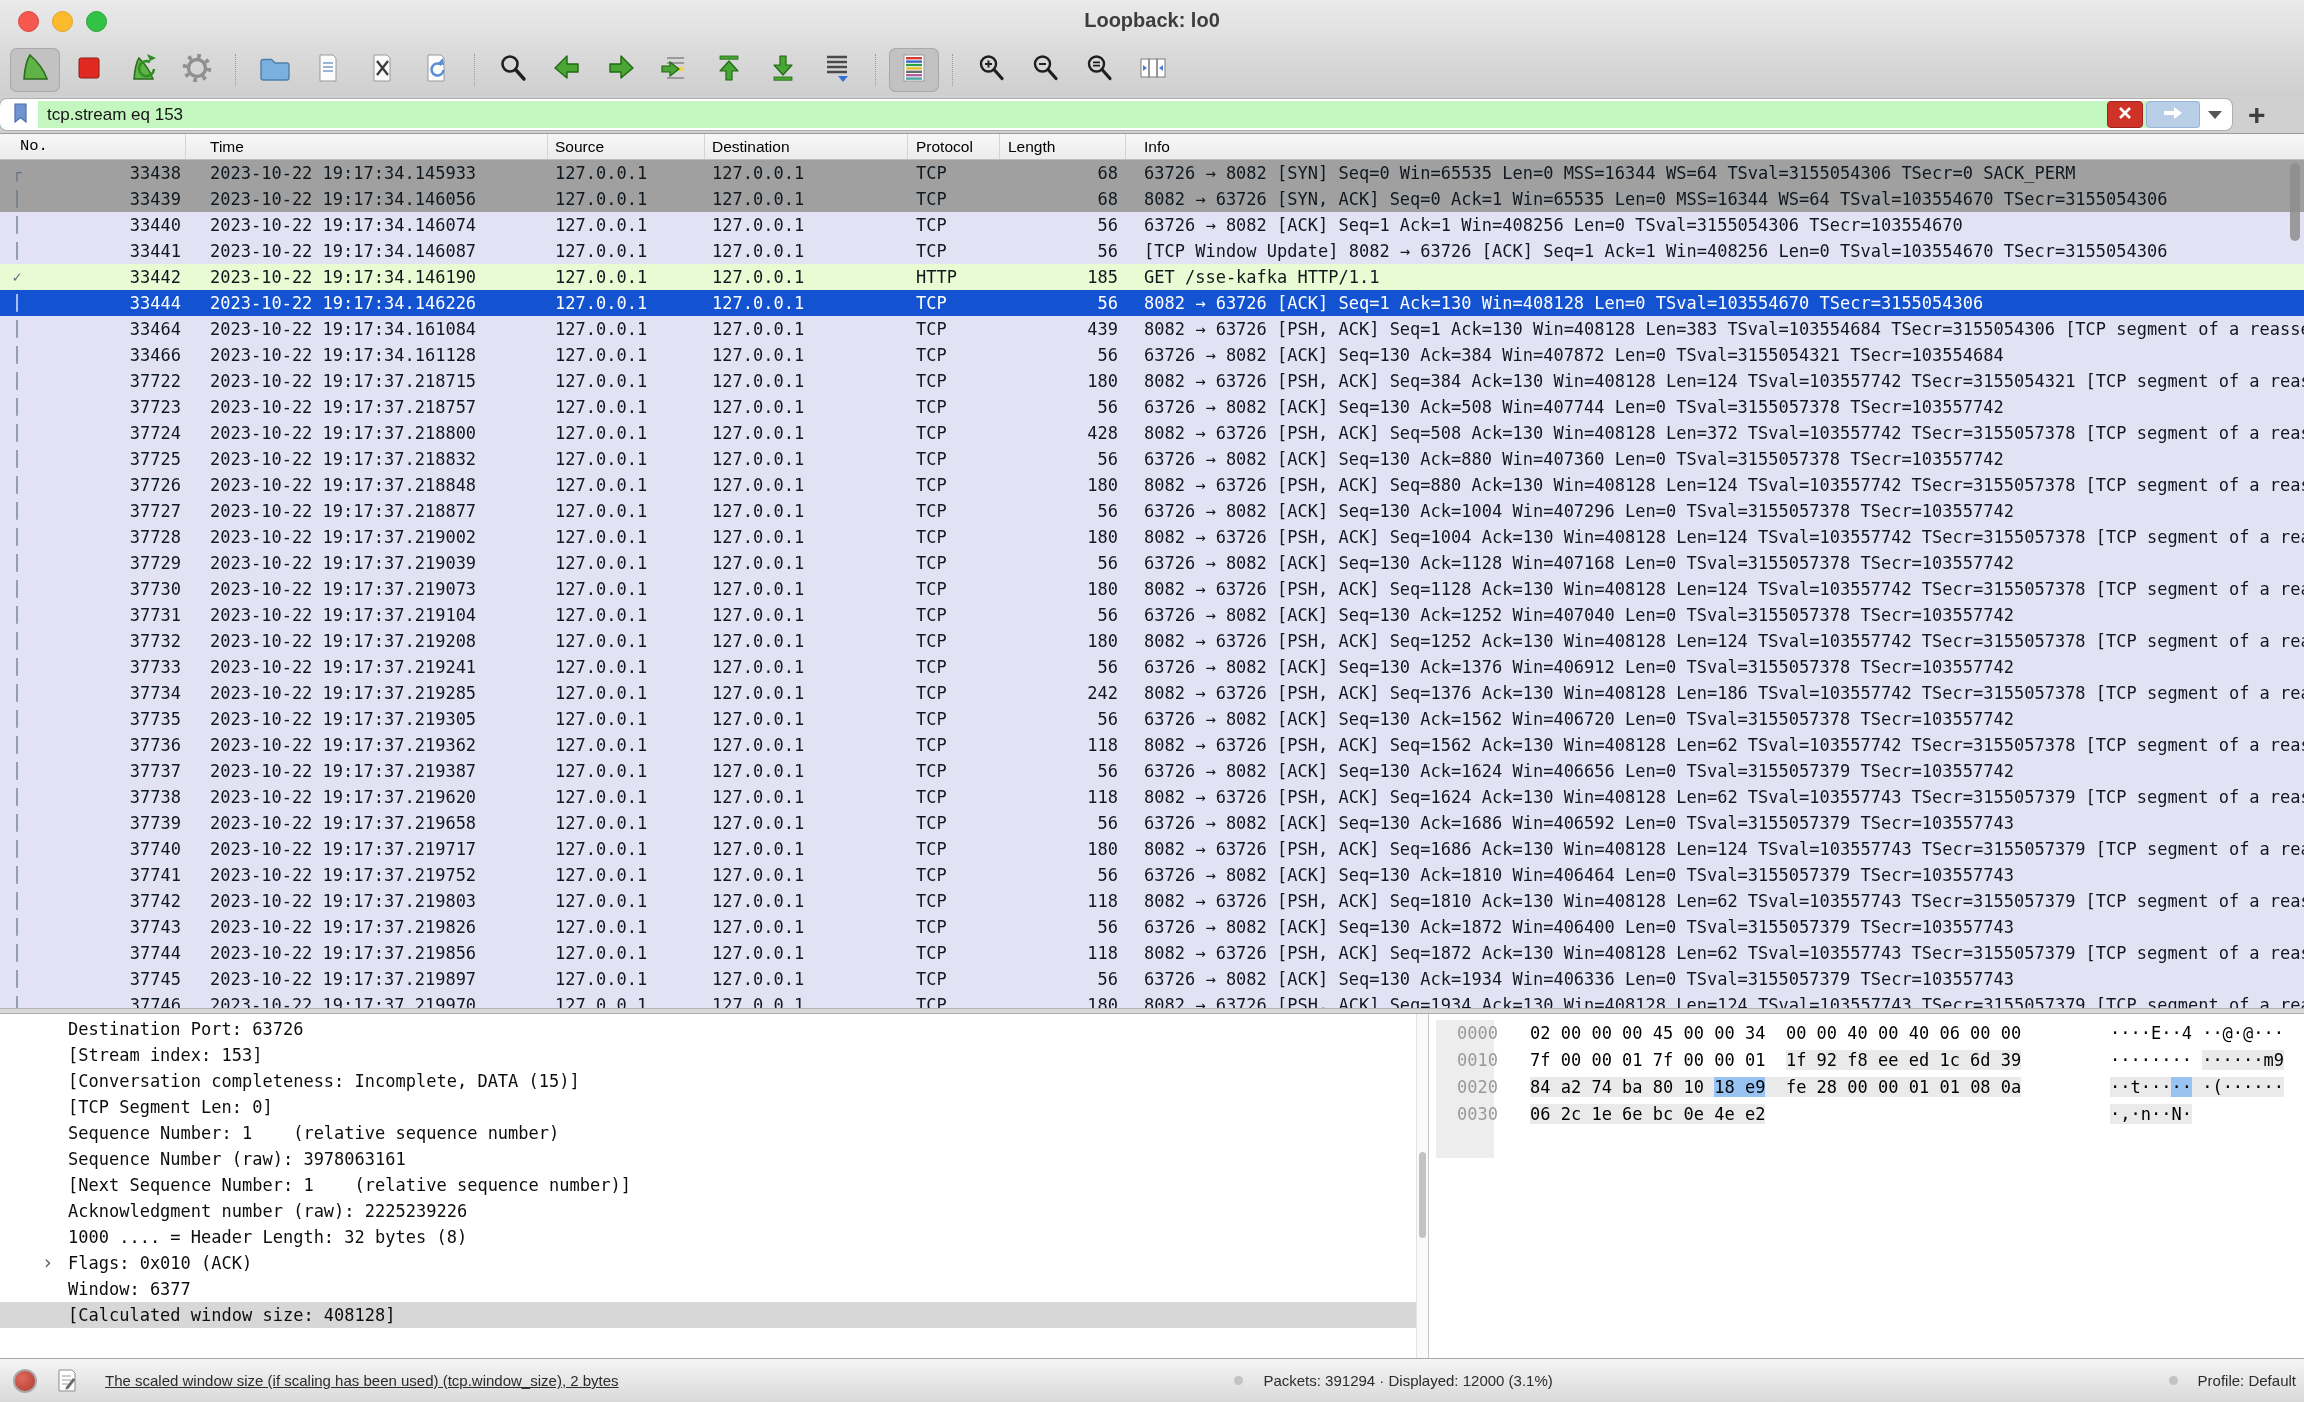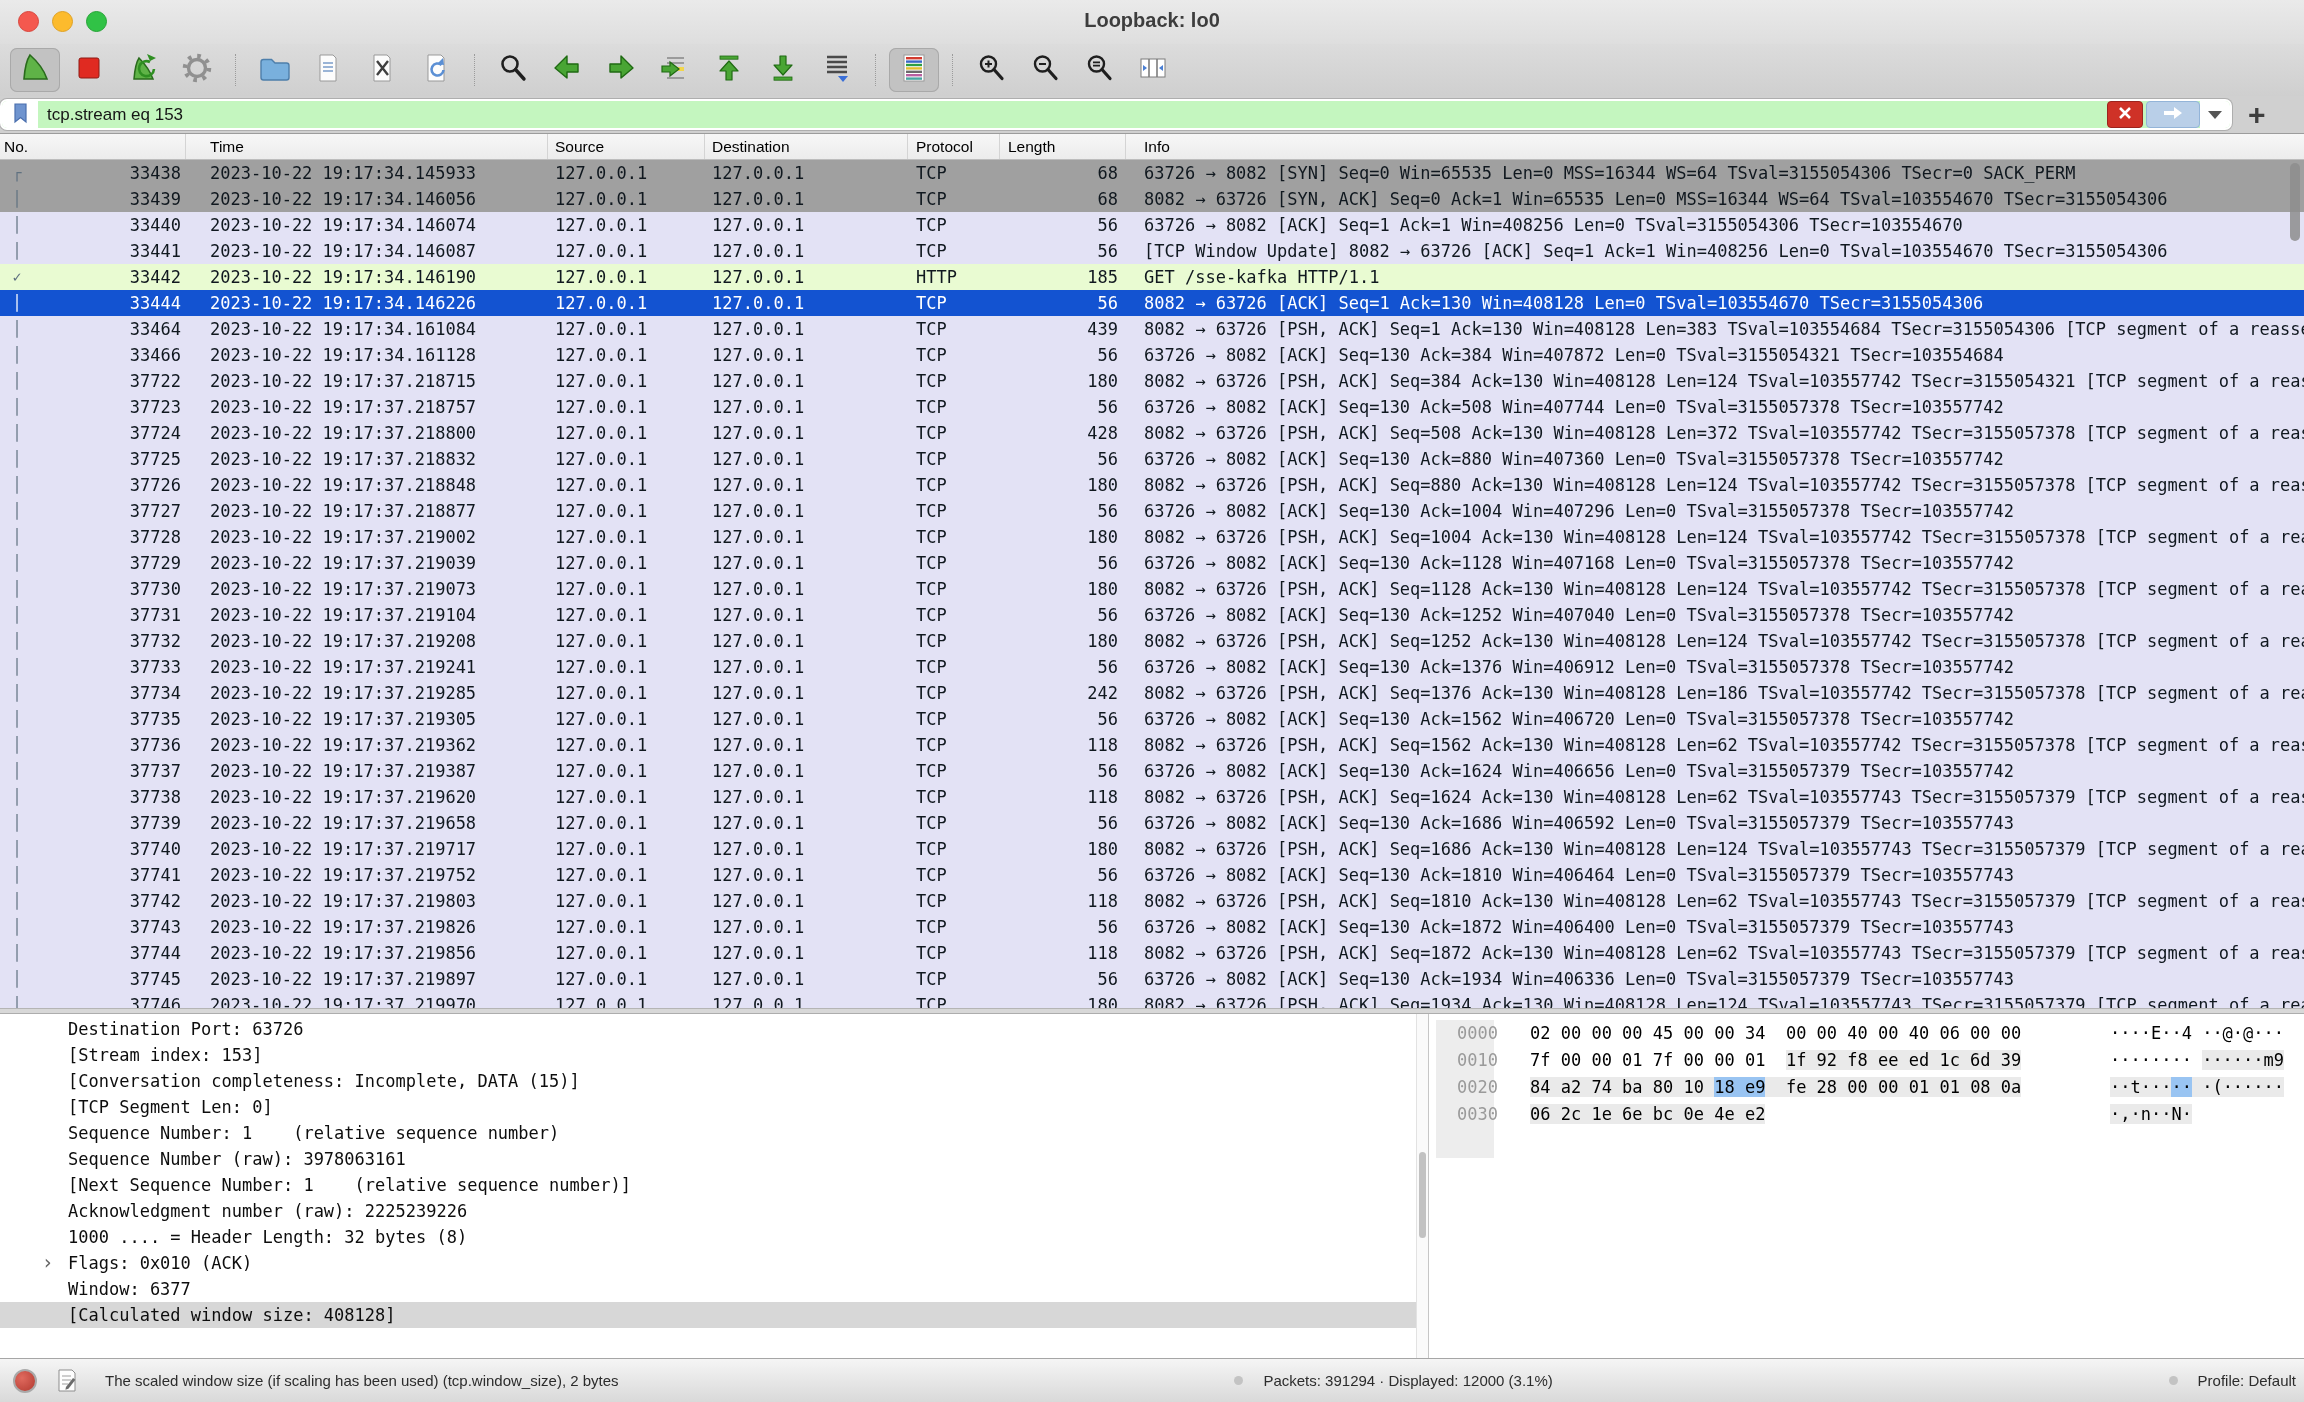--- a/index.html
+++ b/index.html
@@ -46,21 +46,21 @@
     border-top:8px solid #555;}
   .fadd{margin-left:16px;font-size:30px;font-weight:bold;color:#3e3e3e;line-height:30px;}
 
   
   .colhdr{position:absolute;top:134px;left:0;width:100%;height:26px;
     background:linear-gradient(#f7f7f7,#ececec);border-bottom:1px solid #bdbdbd;
     box-sizing:border-box;display:grid;
     grid-template-columns:186px 362px 157px 203px 92px 126px 1fr;
     font-size:15.5px;color:#000;}
   .hcell{line-height:25px;border-right:1px solid #d4d4d4;overflow:hidden;white-space:nowrap;}
-  .h-no{padding-left:4px;} .h-time{padding-left:24px;} .h-src{padding-left:7px;}
+  .h-no{padding-left:20px;font-family:Liberation Mono, monospace;} .h-time{padding-left:24px;} .h-src{padding-left:7px;}
   .h-dst{padding-left:7px;} .h-proto{padding-left:8px;} .h-len{padding-left:8px;}
   .h-info{padding-left:18px;border-right:none;}
 
   
   .plist{position:absolute;top:160px;left:0;width:100%;height:848px;overflow:hidden;
     background:#fff;font-family:"DejaVu Sans Mono",monospace;font-size:17px;}
   .prow{display:grid;grid-template-columns:34px 152px 362px 157px 203px 92px 126px 1fr;
     height:26px;line-height:26px;color:#10181f;white-space:pre;}
   .prow span{overflow:hidden;}
   .c-mark{text-align:center;color:#5f7180;font-size:15px;
@@ -112,21 +112,21 @@
   .hx-shade{background:#eaeaea;}
   .hx-sel{background:#99c4f2;}
 
   
   .statusbar{position:absolute;top:1358px;left:0;width:100%;height:44px;
     background:linear-gradient(#f5f5f5,#d9d9d9);border-top:1px solid #a6a6a6;
     box-sizing:border-box;display:flex;align-items:center;font-size:15px;color:#2c2c2c;}
   .sb-expert{width:20px;height:20px;border-radius:50%;margin-left:13px;flex:0 0 auto;
     background:radial-gradient(circle at 35% 35%,#e06a5e,#b23a30);border:2px solid #a9a9a9;}
   .sb-note{margin-left:20px;flex:0 0 auto;display:flex;}
-  .sb-left{margin-left:28px;white-space:pre;}
+  .sb-left{margin-left:28px;white-space:pre;text-decoration:underline;}
   .sb-dot{width:9px;height:9px;border-radius:50%;background:#c3c3c3;flex:0 0 auto;}
   .d1{margin-left:auto;} .d2{margin-left:auto;}
   .sb-mid{margin-left:20px;white-space:pre;}
   .sb-prof{margin-left:20px;margin-right:8px;white-space:pre;}
 </style>
 </head>
 <body>
 
 <div class="app">
 

